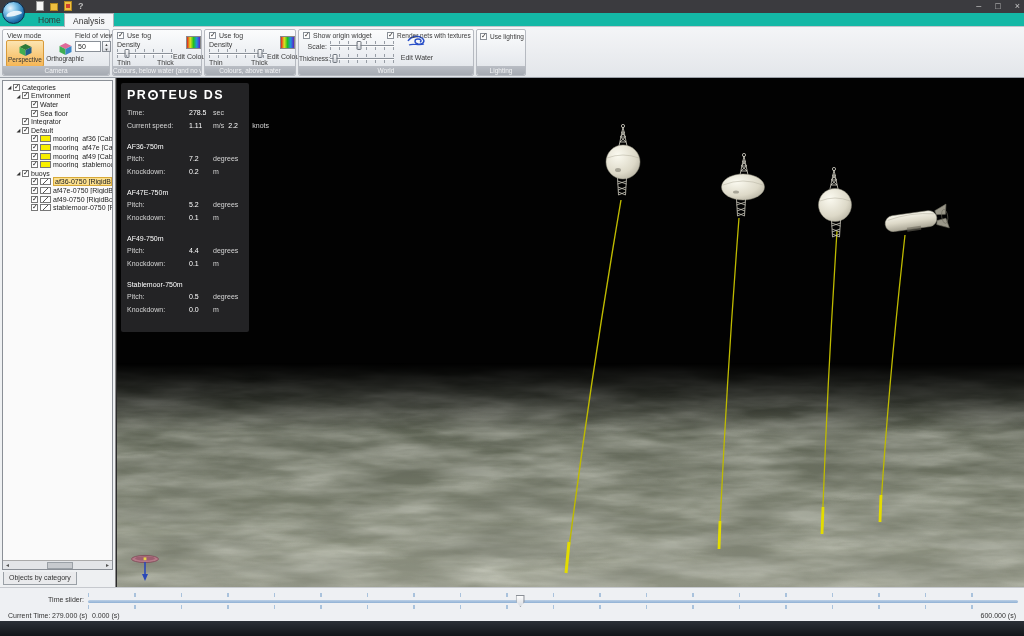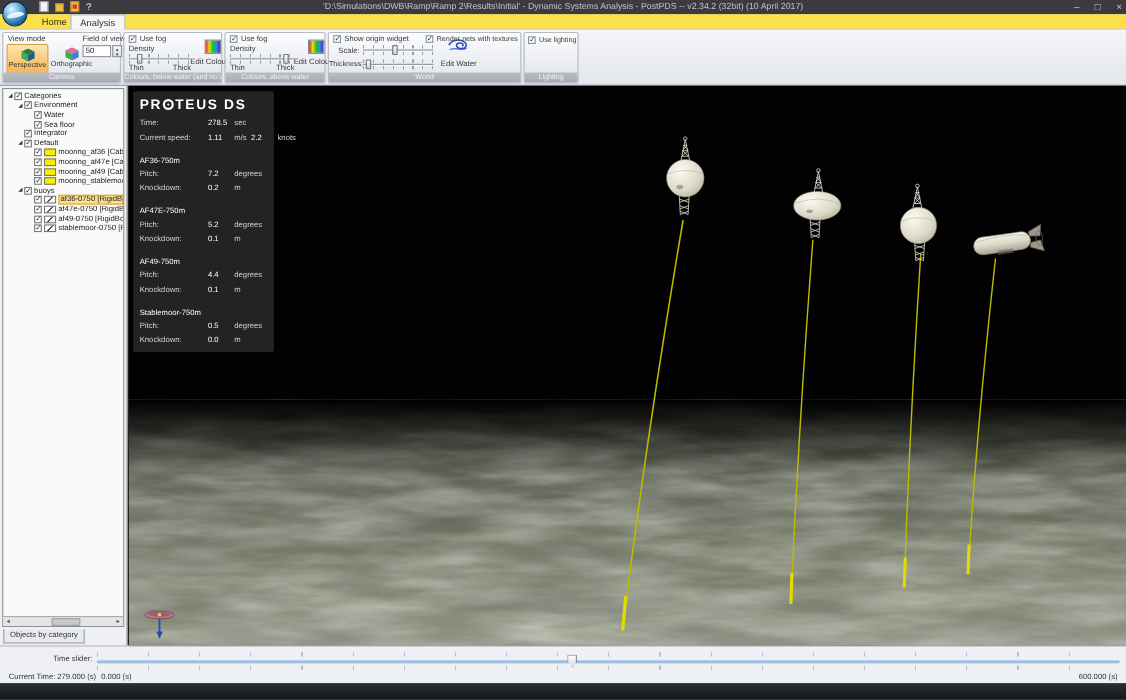--- a/index.html
+++ b/index.html
@@ -20,21 +20,21 @@
   .qhelp { color:#bbb; font-size:9px; font-weight:bold; }
   .wincontrols { position:absolute; right:4px; top:0; display:flex; gap:14px; height:13px; align-items:center; }
   .wincontrols span { color:#c9c9c9; font-size:9px; line-height:13px; }
   .applogo { position:absolute; left:2px; top:1px; width:23px; height:23px; border-radius:50%;
     background:radial-gradient(circle at 35% 30%, #e8f4fc 0%, #7ec2e8 30%, #1a6aa8 70%, #0c3a66 100%);
     border:1px solid #0a2a4a; z-index:10; }
   .applogo::after { content:""; position:absolute; left:3px; top:9px; width:16px; height:5px;
     background:#f2f8fc; border-radius:50% 50% 50% 50%/70% 70% 30% 30%; transform:rotate(-12deg); opacity:.9; }
 
   
-  .tabrow { position:absolute; left:0; top:13px; width:1024px; height:14px; background:#fde047;
+  .tabrow { position:absolute; left:0; top:13px; width:1024px; height:14px; background:#14b8a6;
     border-bottom:1px solid #c2c6cc; }
   .tab { position:absolute; top:0; height:14px; padding:0 8px; font-size:8.5px; color:#333;
     line-height:14px; }
   .tab.home { left:30px; }
   .tab.settings { left:64px; background:#f5f6f8; border:1px solid #aeb2b8; border-bottom:none; }
 
   
   .ribbon { position:absolute; left:0; top:27px; width:1024px; height:51px;
     background:linear-gradient(#f4f5f7,#e3e6ea); border-bottom:1px solid #9aa0a8; }
   .rgroup { position:absolute; top:2px; height:47px; border:1px solid #b6bac1; border-radius:2px;
@@ -91,21 +91,21 @@
   .hscroll .arr { width:9px; height:9px; font-size:5px; color:#555; text-align:center; line-height:9px; }
   .hscroll .rail { flex:1; position:relative; height:9px; }
   .hscroll .thumb { position:absolute; left:38%; width:26px; top:1px; bottom:1px; background:#c7cace; border:1px solid #9aa0a6; }
   .bottomtab { position:absolute; left:3px; top:494px; height:13px; padding:0 5px; background:#e9eaec;
     border:1px solid #9aa0a6; border-top:none; font-size:7px; line-height:12px; color:#333; }
 
   
   .viewport { position:absolute; left:117px; top:0; width:907px; height:509px; background:#000; overflow:hidden; }
 
   
-  .hud { position:absolute; left:4px; top:5px; width:128px; padding:5px 6px 4px 6px;
+  .hud { position:absolute; left:4px; top:5px; width:128px; padding:5px 6px 16px 6px;
     background:rgba(38,38,40,.92); border-radius:2px; color:#e8e8e8; }
   .hudlogo { font-size:12.5px; font-weight:bold; color:#fff; letter-spacing:1.5px; display:flex; align-items:center; }
   .hudlogo .oring { width:10px; height:10px; border:2px solid #fff; border-radius:50%; display:inline-block;
     margin:0 1px; position:relative; }
   .hudlogo .oring::after { content:""; position:absolute; left:2px; top:2px; width:2px; height:2px;
     background:#fff; border-radius:50%; }
   .hudlogo .ds { margin-left:5px; }
   .hrow { display:flex; font-size:7px; line-height:12.5px; }
   .hrow .l { flex:0 0 62px; color:#d5d5d5; }
   .hrow .v { flex:0 0 24px; color:#fff; }
@@ -139,21 +139,20 @@
 
 <div class="app">
 
   <div class="titlebar">
     <div class="qat">
       <span class="qicon doc"></span>
       <span class="qicon folder"></span>
       <span class="qicon export"></span>
       <span class="qhelp">?</span>
     </div>
-    <span class="title">'D:\Simulations\DWB\Ramp\Ramp 2\Results\Initial' - Dynamic Systems Analysis - PostPDS -- v2.34.2 (32bit) (10 April 2017)</span>
     <div class="wincontrols">
       <span>–</span>
       <span>□</span>
       <span>×</span>
     </div>
   </div>
   <div class="applogo"></div>
 
   <div class="tabrow">
     <span class="tab home">Home</span>

